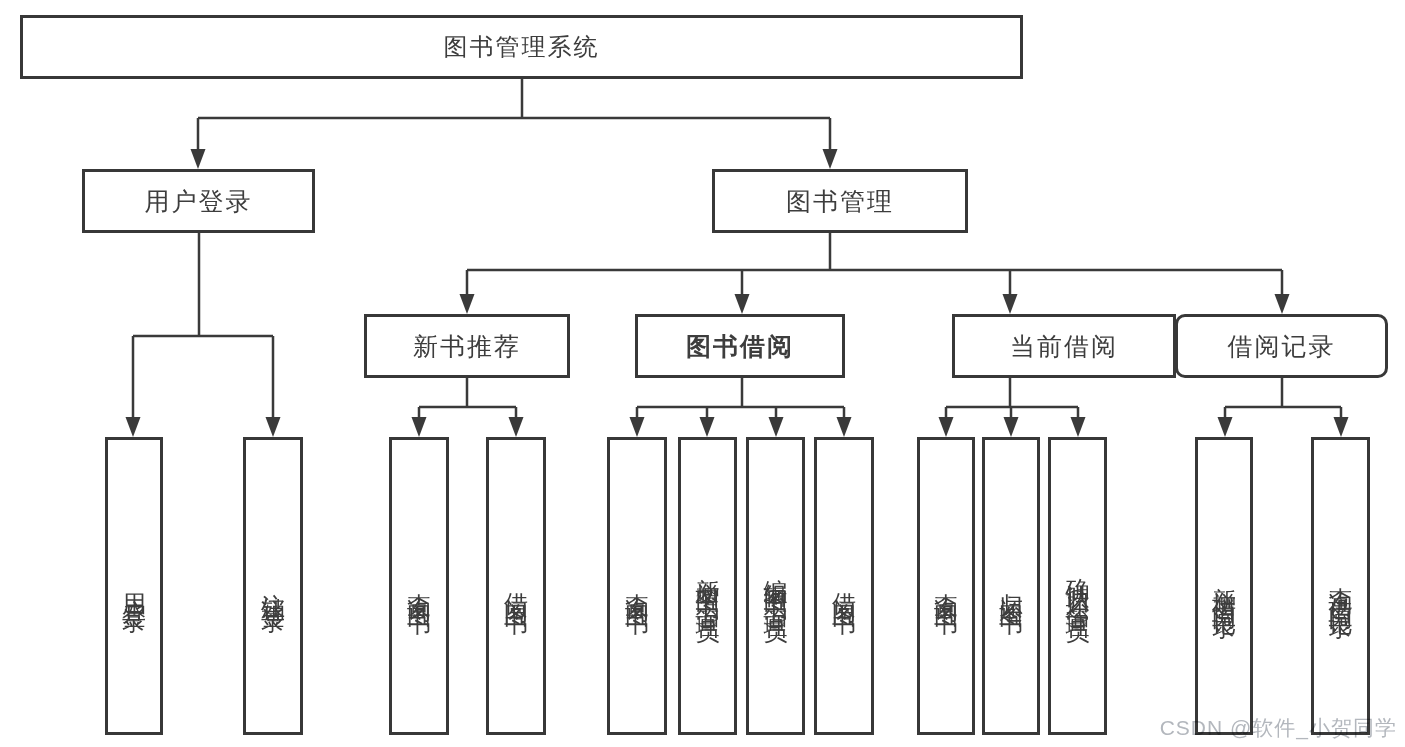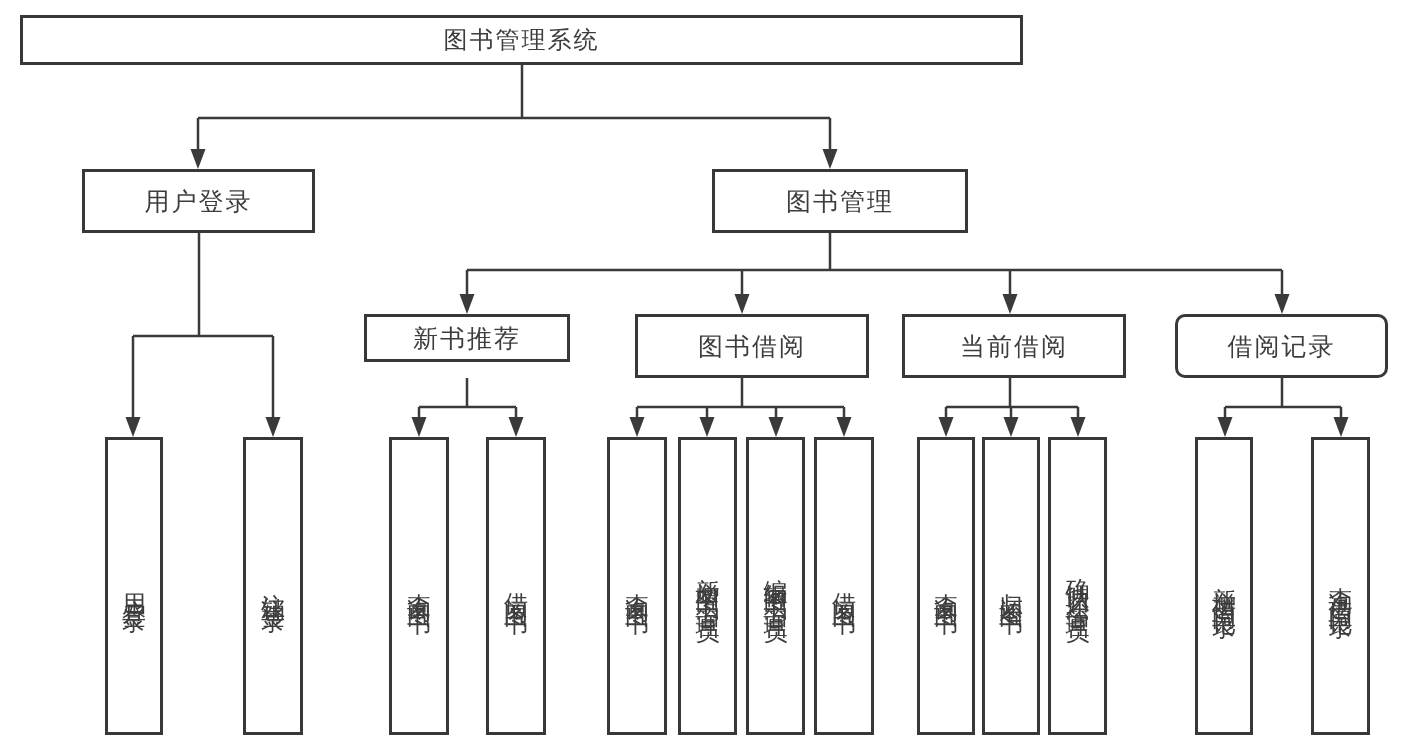--- a/index.html
+++ b/index.html
@@ -103,38 +103,38 @@
       <polygon points="768.5,417 783.5,417 776,437"></polygon>
       <polygon points="836.5,417 851.5,417 844,437"></polygon>
       <polygon points="938.5,417 953.5,417 946,437"></polygon>
       <polygon points="1003.5,417 1018.5,417 1011,437"></polygon>
       <polygon points="1070.5,417 1085.5,417 1078,437"></polygon>
       <polygon points="1217.5,417 1232.5,417 1225,437"></polygon>
       <polygon points="1333.5,417 1348.5,417 1341,437"></polygon>
     </g>
   </svg>
 
-  <div class="node root-label" style="left:20px; top:15px; width:1003px; height:50px;">
+  <div class="node root-label" style="left:20px; top:15px; width:1003px; height:64px;">
     <span>图书管理系统</span>
   </div>
 
   <div class="node h-label" style="left:82px; top:169px; width:233px; height:64px;">
     <span>用户登录</span>
   </div>
   <div class="node h-label" style="left:712px; top:169px; width:256px; height:64px;">
     <span>图书管理</span>
   </div>
 
-  <div class="node h-label" style="left:364px; top:314px; width:206px; height:48px;">
+  <div class="node h-label" style="left:364px; top:314px; width:206px; height:64px;">
     <span>新书推荐</span>
   </div>
-  <div class="node h-label" style="left:635px; top:314px; width:234px; height:64px;">
+  <div class="node h-label" style="left:635px; top:314px; width:210px; height:64px;font-weight:bold;">
     <span>图书借阅</span>
   </div>
-  <div class="node h-label" style="left:902px; top:314px; width:224px; height:64px;">
+  <div class="node h-label" style="left:952px; top:314px; width:224px; height:64px;">
     <span>当前借阅</span>
   </div>
   <div class="node h-label" style="left:1175px; top:314px; width:213px; height:64px;border-radius:10px;">
     <span>借阅记录</span>
   </div>
 
   <div class="leaf" style="left:105px; width:58px;">
     <span>用户登录</span>
   </div>
   <div class="leaf" style="left:243px; width:60px;">
@@ -171,14 +171,15 @@
     <span>确认归还（管理员）</span>
   </div>
 
   <div class="leaf" style="left:1195px; width:58px;">
     <span>新增借阅记录</span>
   </div>
   <div class="leaf" style="left:1311px; width:59px;">
     <span>查询借阅记录</span>
   </div>
 
+  <div class="watermark">CSDN @软件_小贺同学</div>
 
 </div>
 
 </body></html>

